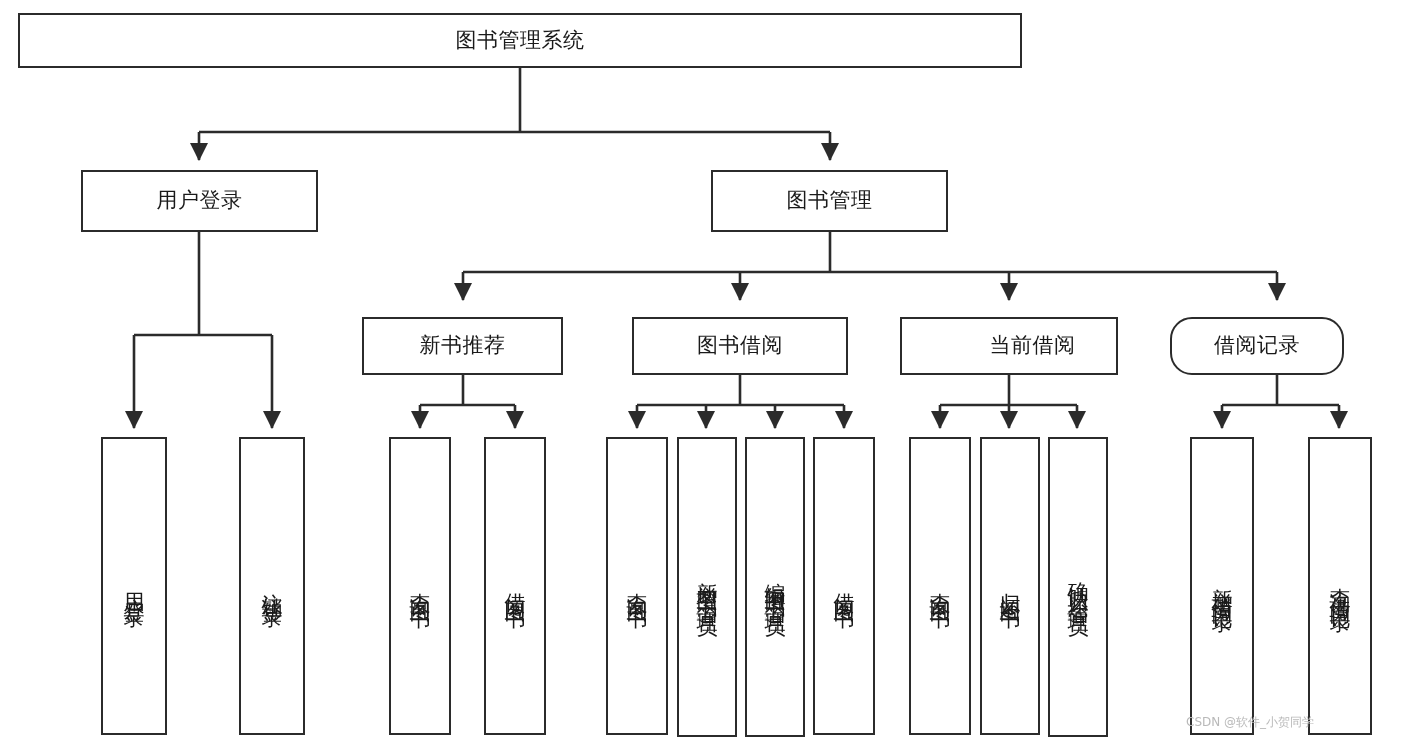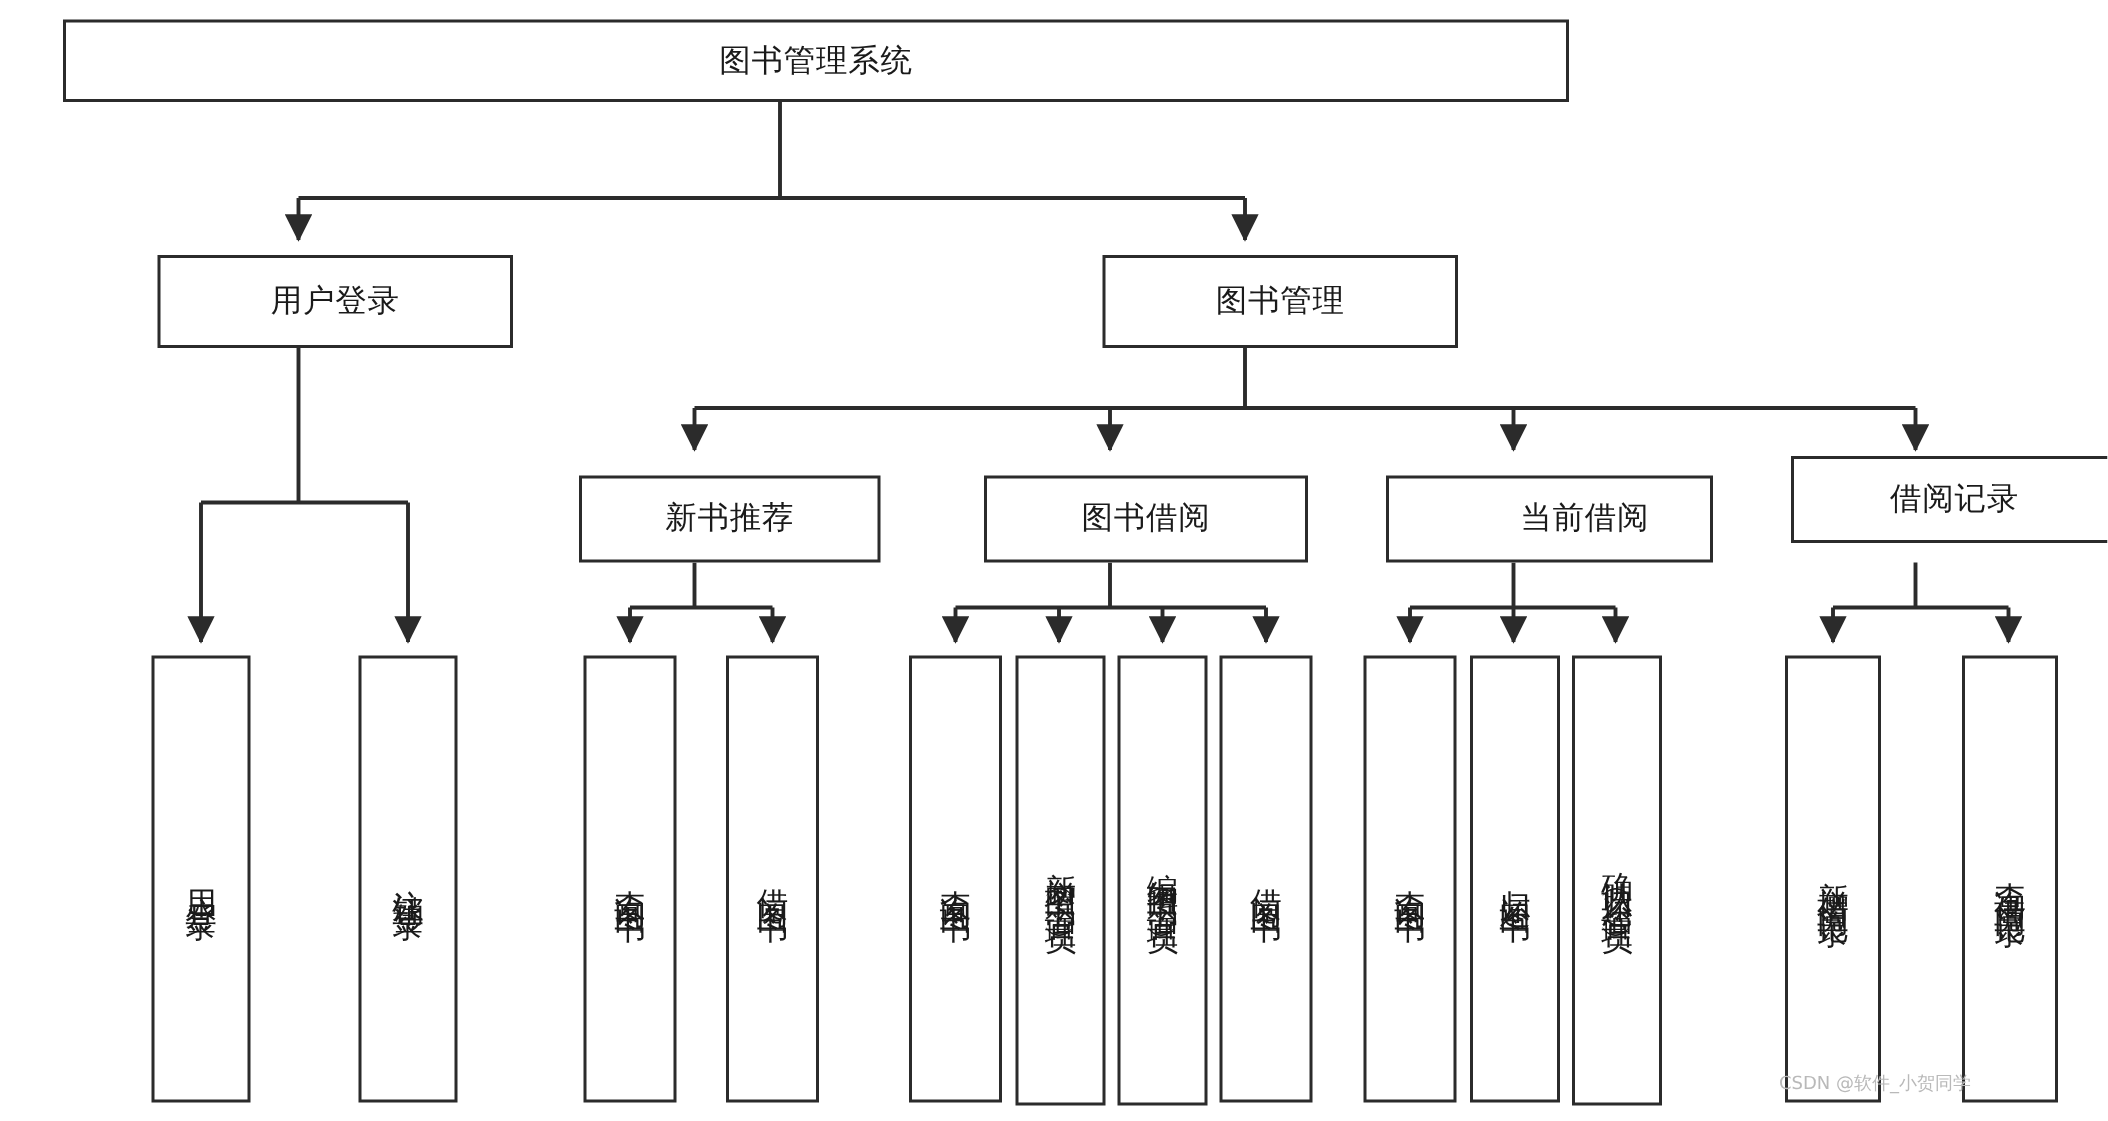--- a/index.html
+++ b/index.html
@@ -34,21 +34,20 @@
     display: flex;
     align-items: center;
     justify-content: center;
     color: #1a1a1a;
     z-index: 2;
   }
   .node.h {
     font-size: 21px;
     letter-spacing: 0.5px;
     line-height: 1.2;
-    margin-left: 24px;
   }
   .node.v {
     font-size: 21px;
   }
   .node.v .vtext {
     writing-mode: vertical-rl;
     text-orientation: upright;
     letter-spacing: 5px;
     line-height: 1.05;
     white-space: nowrap;
@@ -133,21 +132,21 @@
 
   <div class="node h" style="left:362px; top:317px; width:201px; height:58px;">
     <span>新书推荐</span>
   </div>
   <div class="node h" style="left:632px; top:317px; width:216px; height:58px;">
     <span>图书借阅</span>
   </div>
   <div class="node h" style="left:900px; top:317px; width:218px; height:58px;padding-left:47px;">
     <span>当前借阅</span>
   </div>
-  <div class="node h" style="left:1170px; top:304px; width:218px; height:58px;">
+  <div class="node h" style="left:1170px; top:317px; width:174px; height:58px;border-radius:22px;">
     <span>借阅记录</span>
   </div>
 
   <div class="node v" style="left:101px; top:437px; width:66px; height:298px;">
     <span class="vtext">用户登录</span>
   </div>
   <div class="node v" style="left:239px; top:437px; width:66px; height:298px;">
     <span class="vtext">注销登录</span>
   </div>
 

